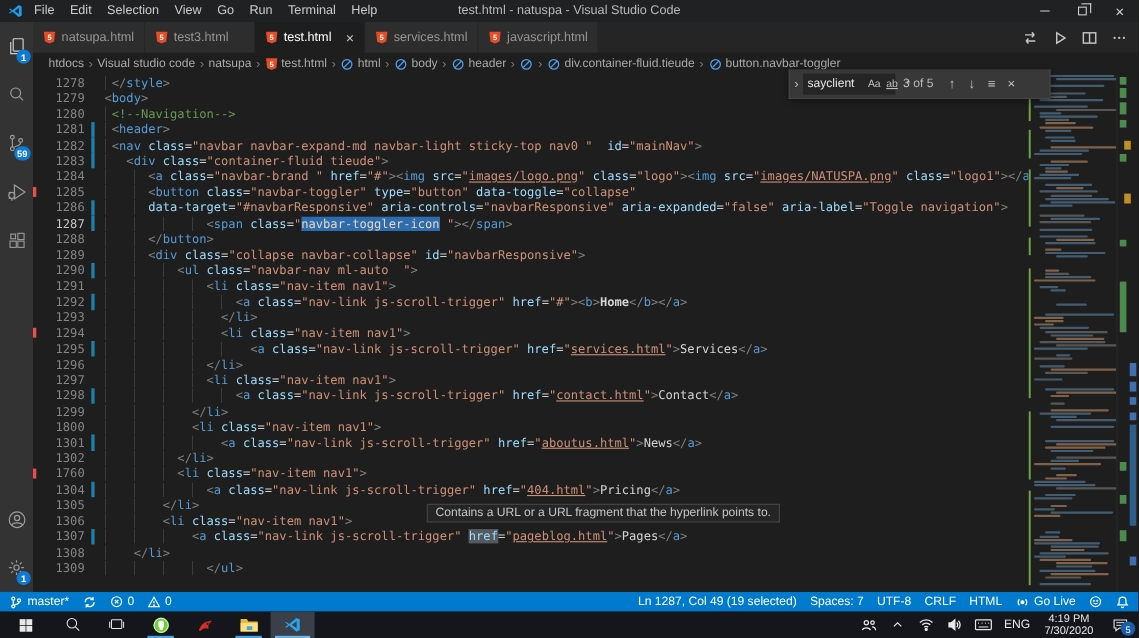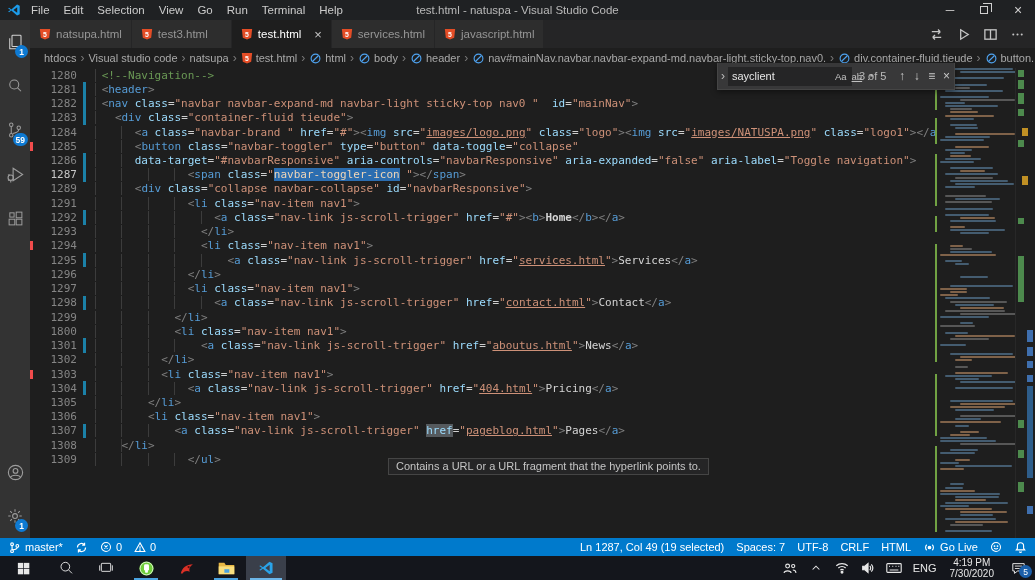--- a/index.html
+++ b/index.html
@@ -70,21 +70,21 @@
   .mm-row{position:absolute;height:2px;border-radius:1px;opacity:.75;}
   .mm-git{position:absolute;left:0;width:2px;background:#71a243;}
   .ruler{width:20px;flex-shrink:0;position:relative;background:#1e1e1e;border-left:1px solid #282828;}
   .rl-mark{position:absolute;width:6px;}
 
   
   .findwidget{position:absolute;top:-5px;right:80px;width:238px;height:27px;background:#383839;
     border:1px solid #454545;border-top:none;display:flex;align-items:center;z-index:30;
     box-shadow:0 2px 6px rgba(0,0,0,.45);color:#cccccc;font-size:11px;}
   .fw-chevron{width:12px;text-align:center;color:#bbb;font-size:12px;}
-  .fw-input{width:124px;height:19px;background:#252526;border:none;display:flex;align-items:center;position:relative;gap:48px;}
+  .fw-input{width:84px;height:19px;background:#252526;border:none;display:flex;align-items:center;position:relative;}
   .fw-input input{width:58px;background:transparent;border:none;outline:none;color:#e6e6e6;
     font-size:11px;padding-left:4px;font-family:"Liberation Sans",sans-serif;}
   .fw-toggles{display:flex;gap:3px;margin-left:auto;padding-right:2px;font-size:9.5px;color:#c0c0c0;justify-content:center;}
   .fw-toggles span{padding:0 1px;}
   .fw-count{margin:0 8px 0 7px;color:#bbbbbb;white-space:nowrap;}
   .fw-btn{width:18px;text-align:center;color:#c8c8c8;font-size:12px;}
 
   
   .hover-tip{position:absolute;left:358px;top:390px;background:#252526;border:1px solid #454545;
     color:#c5c5c5;font-size:11px;padding:1px 7px 2px;white-space:nowrap;z-index:20;}
@@ -345,21 +345,20 @@
             <span>header</span>
           </span>
           <span class="crumb-sep">›</span>
           <span class="crumb">
             <span>
               <svg width="13" height="13" viewBox="0 0 16 16" fill="none" stroke="#4fa3f0" stroke-width="1.4">
                 <circle cx="8" cy="8" r="5.4"></circle>
                 <path d="M4.6 11.4 11.4 4.6"></path>
               </svg>
             </span>
-            <span>nav#mainNav.navbar.navbar-expand-md.navbar-light.sticky-top.nav0.</span>
           </span>
           <span class="crumb-sep">›</span>
           <span class="crumb">
             <span>
               <svg width="13" height="13" viewBox="0 0 16 16" fill="none" stroke="#4fa3f0" stroke-width="1.4">
                 <circle cx="8" cy="8" r="5.4"></circle>
                 <path d="M4.6 11.4 11.4 4.6"></path>
               </svg>
             </span>
             <span>div.container-fluid.tieude</span>
@@ -373,20 +372,32 @@
               </svg>
             </span>
             <span>button.navbar-toggler</span>
           </span>
         </div>
 
       <div class="editor">
         <div class="codepane" id="codepane">
             <div class="line">
               <span class="redmark"></span>
+              <span class="num">1278</span>
+              <span class="gitbar"></span>
+              <span class="codetext"><span class="indent"> </span><span class="tok-p">&lt;/</span><span class="tok-t">style</span><span class="tok-p">&gt;</span></span>
+            </div>
+            <div class="line">
+              <span class="redmark"></span>
+              <span class="num">1279</span>
+              <span class="gitbar"></span>
+              <span class="codetext"><span class="tok-p">&lt;</span><span class="tok-t">body</span><span class="tok-p">&gt;</span></span>
+            </div>
+            <div class="line">
+              <span class="redmark"></span>
               <span class="num">1280</span>
               <span class="gitbar"></span>
               <span class="codetext"><span class="indent"> </span><span class="tok-c">&lt;!--Navigation--&gt;</span></span>
             </div>
             <div class="line">
               <span class="redmark"></span>
               <span class="num">1281</span>
               <span class="gitbar on"></span>
               <span class="codetext"><span class="indent"> </span><span class="tok-p">&lt;</span><span class="tok-t">header</span><span class="tok-p">&gt;</span></span>
             </div>
@@ -421,23 +432,35 @@
               <span class="codetext"><span class="indent">      </span><span class="tok-a">data-target</span><span class="tok-o">=</span><span class="tok-s">"#navbarResponsive"</span><span class="tok-a"> aria-controls</span><span class="tok-o">=</span><span class="tok-s">"navbarResponsive"</span><span class="tok-a"> aria-expanded</span><span class="tok-o">=</span><span class="tok-s">"false"</span><span class="tok-a"> aria-label</span><span class="tok-o">=</span><span class="tok-s">"Toggle navigation"</span><span class="tok-p">&gt;</span></span>
             </div>
             <div class="line">
               <span class="redmark"></span>
               <span class="num cur">1287</span>
               <span class="gitbar on"></span>
               <span class="codetext"><span class="indent">              </span><span class="tok-p">&lt;</span><span class="tok-t">span</span><span class="tok-a"> class</span><span class="tok-o">=</span><span class="tok-s">"</span><span class="tok-S">navbar-toggler-icon</span><span class="tok-s"> "</span><span class="tok-p">&gt;&lt;/</span><span class="tok-t">span</span><span class="tok-p">&gt;</span></span>
             </div>
             <div class="line">
               <span class="redmark"></span>
+              <span class="num">1288</span>
+              <span class="gitbar"></span>
+              <span class="codetext"><span class="indent">      </span><span class="tok-p">&lt;/</span><span class="tok-t">button</span><span class="tok-p">&gt;</span></span>
+            </div>
+            <div class="line">
+              <span class="redmark"></span>
               <span class="num">1289</span>
               <span class="gitbar"></span>
               <span class="codetext"><span class="indent">      </span><span class="tok-p">&lt;</span><span class="tok-t">div</span><span class="tok-a"> class</span><span class="tok-o">=</span><span class="tok-s">"collapse navbar-collapse"</span><span class="tok-a"> id</span><span class="tok-o">=</span><span class="tok-s">"navbarResponsive"</span><span class="tok-p">&gt;</span></span>
+            </div>
+            <div class="line">
+              <span class="redmark"></span>
+              <span class="num">1290</span>
+              <span class="gitbar on"></span>
+              <span class="codetext"><span class="indent">          </span><span class="tok-p">&lt;</span><span class="tok-t">ul</span><span class="tok-a"> class</span><span class="tok-o">=</span><span class="tok-s">"navbar-nav ml-auto  "</span><span class="tok-p">&gt;</span></span>
             </div>
             <div class="line">
               <span class="redmark"></span>
               <span class="num">1291</span>
               <span class="gitbar"></span>
               <span class="codetext"><span class="indent">              </span><span class="tok-p">&lt;</span><span class="tok-t">li</span><span class="tok-a"> class</span><span class="tok-o">=</span><span class="tok-s">"nav-item nav1"</span><span class="tok-p">&gt;</span></span>
             </div>
             <div class="line">
               <span class="redmark"></span>
               <span class="num">1292</span>
@@ -499,21 +522,21 @@
               <span class="codetext"><span class="indent">                </span><span class="tok-p">&lt;</span><span class="tok-t">a</span><span class="tok-a"> class</span><span class="tok-o">=</span><span class="tok-s">"nav-link js-scroll-trigger"</span><span class="tok-a"> href</span><span class="tok-o">=</span><span class="tok-s">"</span><span class="tok-u">aboutus.html</span><span class="tok-s">"</span><span class="tok-p">&gt;</span><span class="tok-x">News</span><span class="tok-p">&lt;/</span><span class="tok-t">a</span><span class="tok-p">&gt;</span></span>
             </div>
             <div class="line">
               <span class="redmark"></span>
               <span class="num">1302</span>
               <span class="gitbar"></span>
               <span class="codetext"><span class="indent">          </span><span class="tok-p">&lt;/</span><span class="tok-t">li</span><span class="tok-p">&gt;</span></span>
             </div>
             <div class="line">
               <span class="redmark on"></span>
-              <span class="num">1303</span>
+              <span class="num">1760</span>
               <span class="gitbar"></span>
               <span class="codetext"><span class="indent">          </span><span class="tok-p">&lt;</span><span class="tok-t">li</span><span class="tok-a"> class</span><span class="tok-o">=</span><span class="tok-s">"nav-item nav1"</span><span class="tok-p">&gt;</span></span>
             </div>
             <div class="line">
               <span class="redmark"></span>
               <span class="num">1304</span>
               <span class="gitbar on"></span>
               <span class="codetext"><span class="indent">              </span><span class="tok-p">&lt;</span><span class="tok-t">a</span><span class="tok-a"> class</span><span class="tok-o">=</span><span class="tok-s">"nav-link js-scroll-trigger"</span><span class="tok-a"> href</span><span class="tok-o">=</span><span class="tok-s">"</span><span class="tok-u">404.html</span><span class="tok-s">"</span><span class="tok-p">&gt;</span><span class="tok-x">Pricing</span><span class="tok-p">&lt;/</span><span class="tok-t">a</span><span class="tok-p">&gt;</span></span>
             </div>
             <div class="line">

